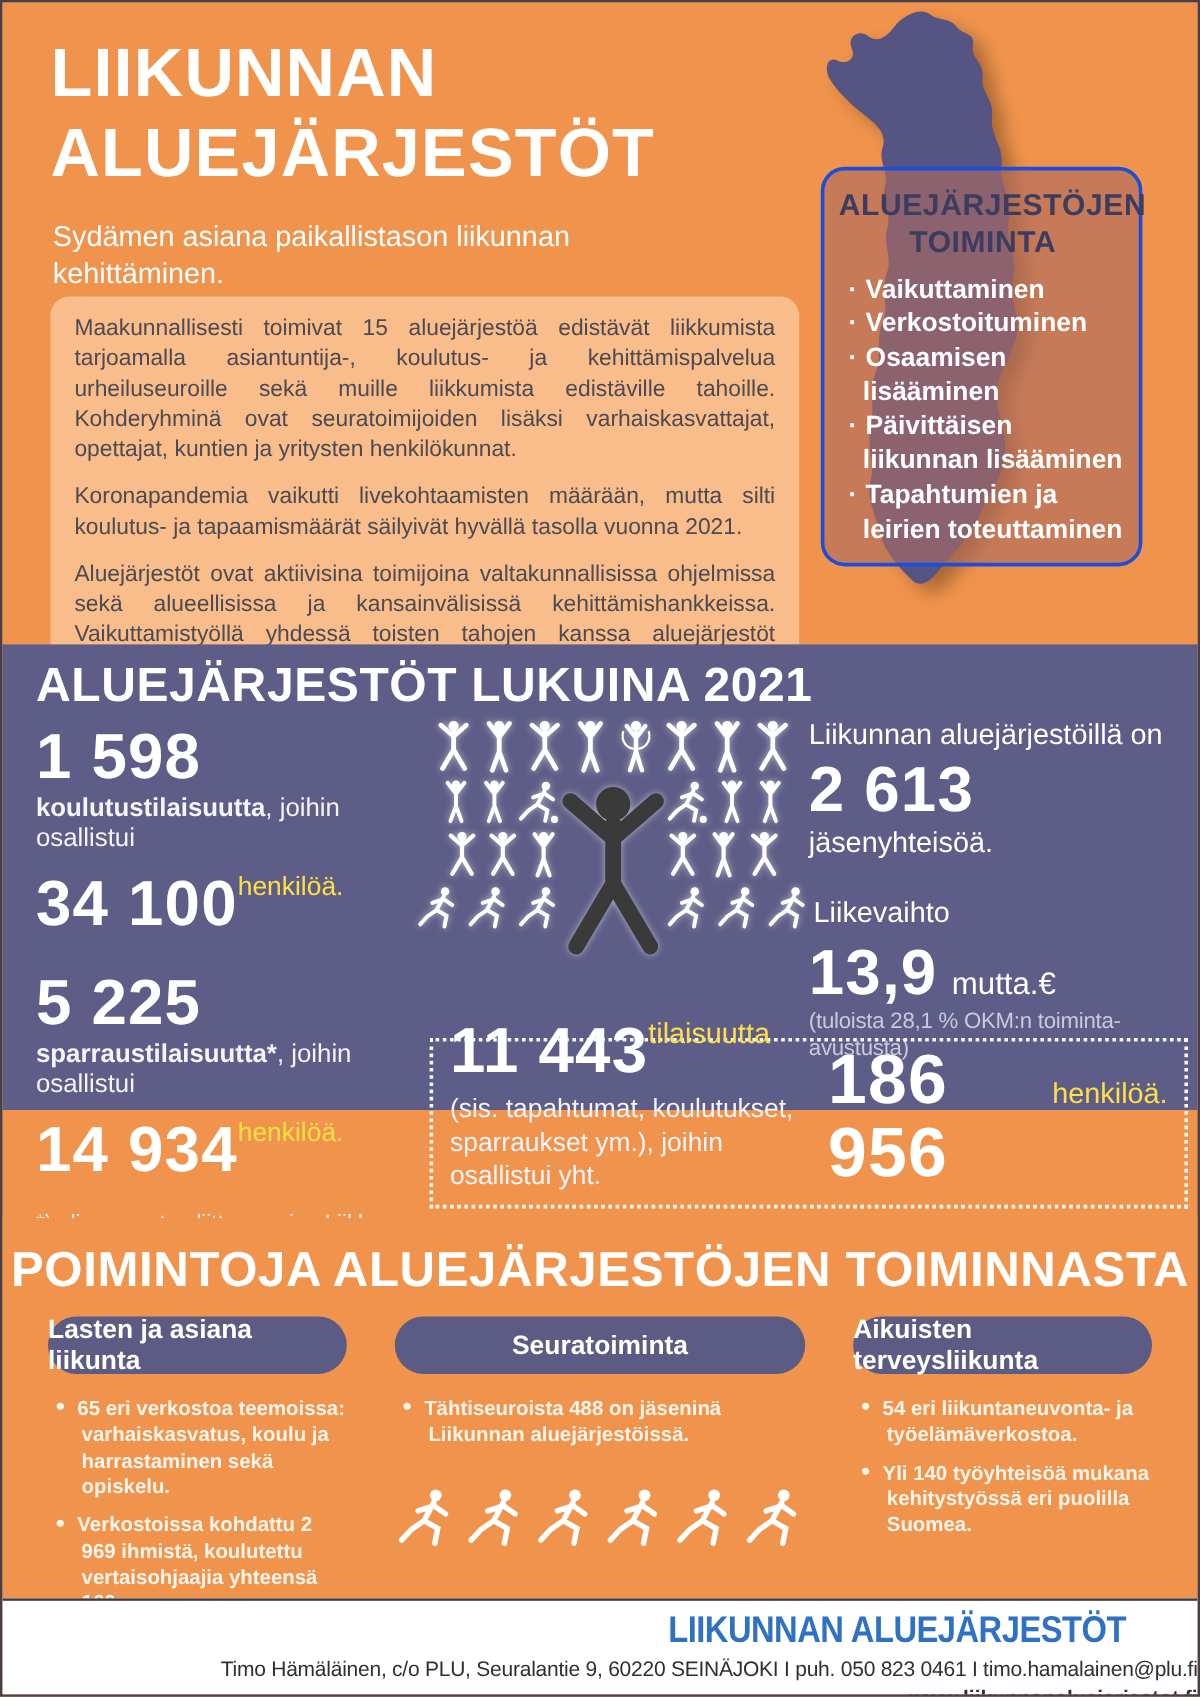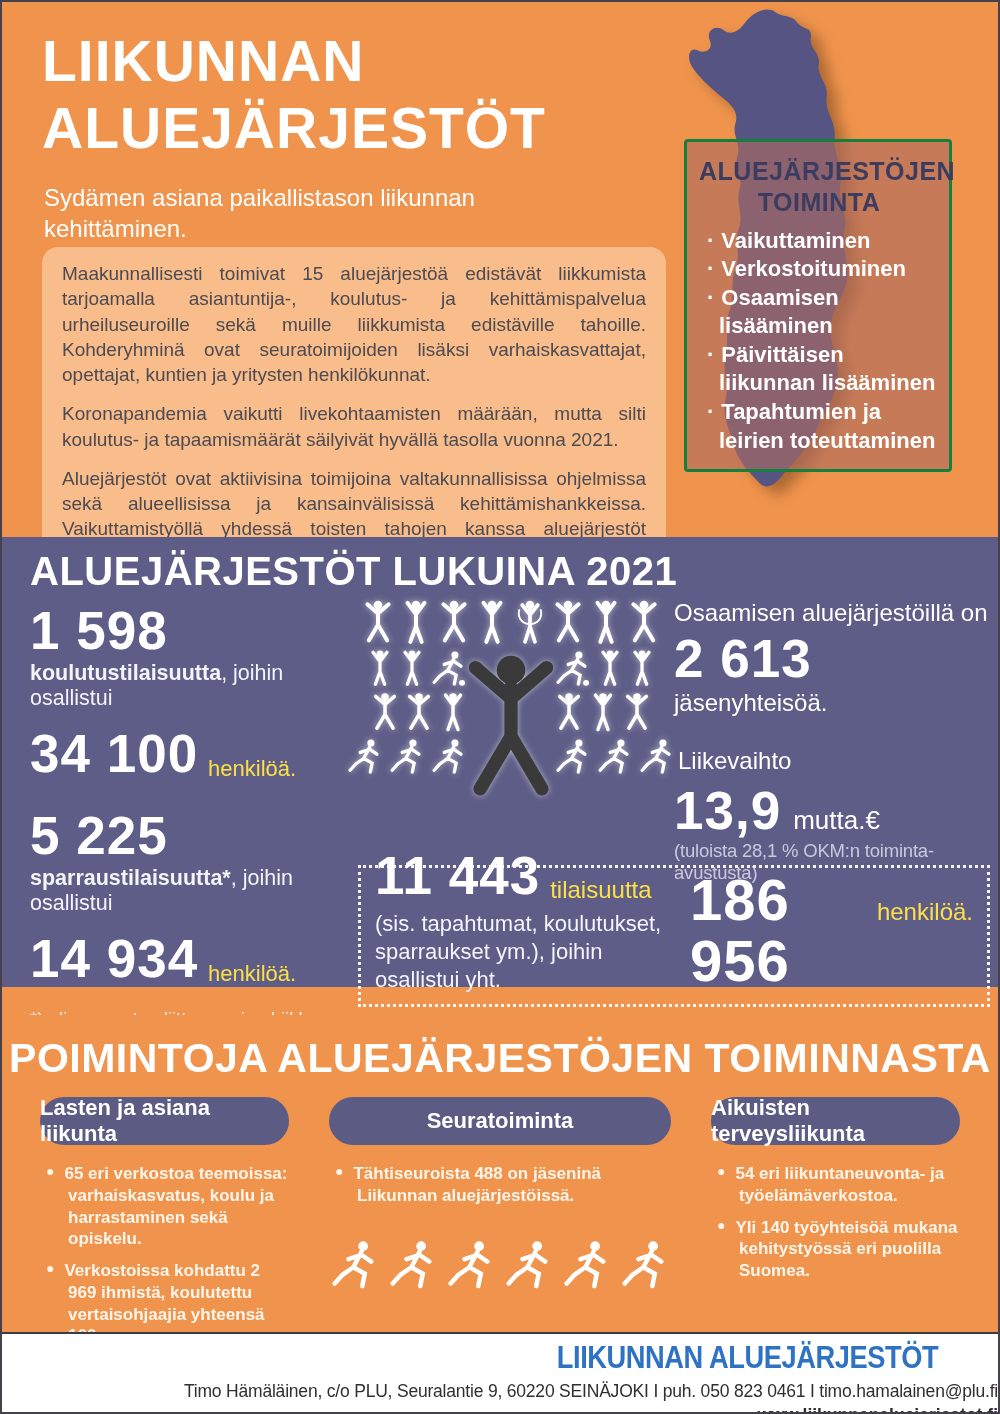--- a/index.html
+++ b/index.html
@@ -20,38 +20,38 @@
             background:#f8bd8b;border-radius:16px;padding:14px 20px 12px 20px;
             color:#4d4a52;font-size:19px;line-height:1.33;text-align:justify;}
   .intro-panel p{margin:0 0 14px 0;}
   .intro-panel p:last-child{margin-bottom:2px;}
 
   
   .map-wrap{position:absolute;right:0;top:0;width:340px;height:535px;}
   .finland{position:absolute;left:22px;top:6px;width:218px;height:505px;
            color:#555483;filter:drop-shadow(10px 8px 7px rgba(90,50,20,.45));}
   .map-box{position:absolute;left:26px;top:137px;width:268px;box-sizing:border-box;
-           background:rgba(173,107,96,.62);border:3px solid #15803d;border-radius:4px;
+           background:rgba(173,107,96,.62);border:3px solid #1d4ed8;border-radius:20px;
            padding:12px 10px 14px 12px;}
   .map-box h3{margin:2px 0 8px 0;text-align:center;color:#3c3c60;
               font-size:25px;line-height:1.25;font-weight:800;letter-spacing:.5px;}
   .map-box ul{margin:0;padding:0 0 0 6px;list-style:none;}
   .map-box li{color:#fff;font-weight:700;font-size:22px;line-height:1.3;
               padding-left:14px;text-indent:-12px;}
   .map-box li::before{content:"·";margin-right:7px;font-weight:900;}
 
   
-  .stats{top:535px;height:450px;background:#5d5d87;color:#fff;}
+  .stats{top:535px;height:388px;background:#5d5d87;color:#fff;}
   .stats h2{position:absolute;left:28px;top:12px;margin:0;font-size:40px;
             font-weight:900;letter-spacing:.5px;}
   .col-left{position:absolute;left:28px;top:66px;width:330px;}
   .huge{font-size:53px;font-weight:800;line-height:1.05;letter-spacing:1px;}
   .stat-label{font-size:21.5px;line-height:1.2;margin:2px 0 14px 0;color:#f4f4fb;}
   .stat-label .b{font-weight:700;}
-  .num-row{display:flex;align-items:flex-end;gap:10px;margin-bottom:6px;}
+  .num-row{display:flex;align-items:flex-start;gap:0;margin-bottom:6px;}
   .suffix{font-size:22px;font-weight:400;color:#fde047;}
   .grp2{margin-top:26px;}
   .footnote{margin-top:20px;font-size:18.5px;line-height:1.32;color:#eeeef6;width:320px;}
 
   .art{position:absolute;left:356px;top:62px;width:306px;height:200px;color:#fff;}
   .art .row{display:flex;justify-content:center;align-items:flex-end;gap:4px;margin-bottom:4px;}
   .art .sp{width:78px;flex:0 0 auto;}
   .art svg{filter:drop-shadow(0 0 3px rgba(255,255,255,.55));flex:0 0 auto;}
   .fig24{height:46px;width:34px;}
   .fig24.s{height:38px;width:28px;}
@@ -287,21 +287,21 @@
         <svg class="fig32" viewBox="0 0 32 32">
             <use href="#fig-run"></use>
           </svg>
       </div>
       <svg class="big-fig" viewBox="0 0 24 32">
           <use href="#fig-jump"></use>
         </svg>
     </div>
 
     <div class="col-right">
-      <div class="cr-intro">Osaamisen aluejärjestöillä on</div>
+      <div class="cr-intro">Liikunnan aluejärjestöillä on</div>
       <div class="huge">2 613</div>
       <div class="cr-label">jäsenyhteisöä.</div>
       <div class="cr-turn">Liikevaihto</div>
       <div class="turn-row">
         <span class="huge">13,9</span>
         <span class="turn-unit">mutta.€</span>
       </div>
       <div class="turn-note">(tuloista 28,1 % OKM:n toiminta-avustusta)</div>
     </div>
 

